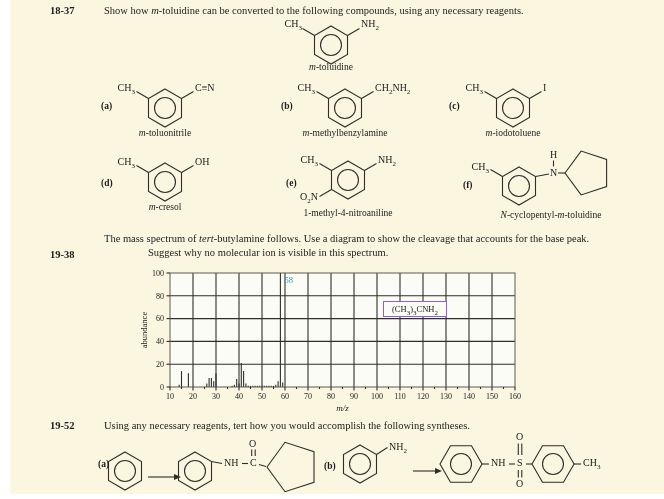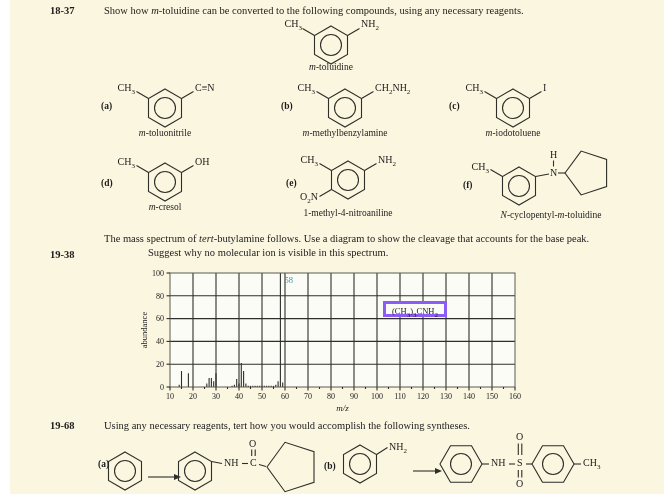--- a/index.html
+++ b/index.html
@@ -12,21 +12,21 @@
   .ptext { font-size:10.5px; white-space:nowrap; }
   .tag { font-weight:bold; font-size:9.5px; }
   .lbl { font-size:10px; white-space:nowrap; }
   .lbl-r { text-align:right; }
   .cap { font-size:9.5px; text-align:center; white-space:nowrap; }
   sub { font-size:7px; line-height:1; }
   svg { position:absolute; left:0; top:0; overflow:visible; }
   svg line, svg polygon.ring, svg circle { stroke:#2e2e2a; stroke-width:1.1; fill:none; }
   svg polygon.head { fill:#2e2e2a; stroke:none; }
   .struct { position:absolute; }
-  .chart-box { position:absolute; border:3px solid #8b5cf6; background:#fcfcf6; font-size:8.5px; text-align:center; }
+  .chart-box { position:absolute; border:1px solid #8b5cf6; background:#fcfcf6; font-size:8.5px; text-align:center; }
   #ms-chart text { font-family:"Liberation Serif","DejaVu Serif",serif; }
 </style>
 </head>
 <body>
 
 <div class="page">
   <div class="paper"></div>
 
   <div class="s pnum" style="left:50px; top:5px;">18-37</div>
   <div class="s ptext" style="left:104px; top:5px;">Show how <i>m</i>-toluidine can be converted to the following compounds, using any necessary reagents.</div>
@@ -243,21 +243,21 @@
         <text x="29" y="36.599999999999994" text-anchor="end" font-size="8" fill="#222222">80</text>
         <line x1="31.5" y1="11" x2="35" y2="11" stroke="#5a5a50" stroke-width="0.8"></line>
         <text x="29" y="13.8" text-anchor="end" font-size="8" fill="#222222">100</text>
         <text x="149.4" y="21" font-size="8.5" fill="#2e9bab">58</text>
         <text x="207.5" y="149" text-anchor="middle" font-size="9" font-style="italic" fill="#222222">m/z</text>
         <text x="12" y="68" text-anchor="middle" font-size="8.5" fill="#222222" transform="rotate(-90 12 68)">abundance</text>
       </svg>
   </div>
   <div class="chart-box" style="left:383px; top:301px; width:64px; height:16px; line-height:15px;">(CH<sub>3</sub>)<sub>3</sub>CNH<sub>2</sub></div>
 
-  <div class="s pnum" style="left:50px; top:420px;">19-68</div>
+  <div class="s pnum" style="left:50px; top:420px;">19-52</div>
   <div class="s ptext" style="left:104px; top:420px;">Using any necessary reagents, tert how you would accomplish the following syntheses.</div>
 
   <div class="struct" style="left:90px; top:433px; width:245px; height:70px;">
     <svg width="245" height="70">
       <polygon class="ring" points="35,19 51.5,28.5 51.5,47.5 35,57 18.5,47.5 18.5,28.5"></polygon>
       <circle cx="35" cy="38" r="10.5"></circle>
       <line x1="58" y1="44" x2="84" y2="44"></line>
       <polygon class="head" points="84,41 91,44 84,47"></polygon>
       <polygon class="ring" points="105,19 121.5,28.5 121.5,47.5 105,57 88.5,47.5 88.5,28.5"></polygon>
       <circle cx="105" cy="38" r="10.5"></circle>

